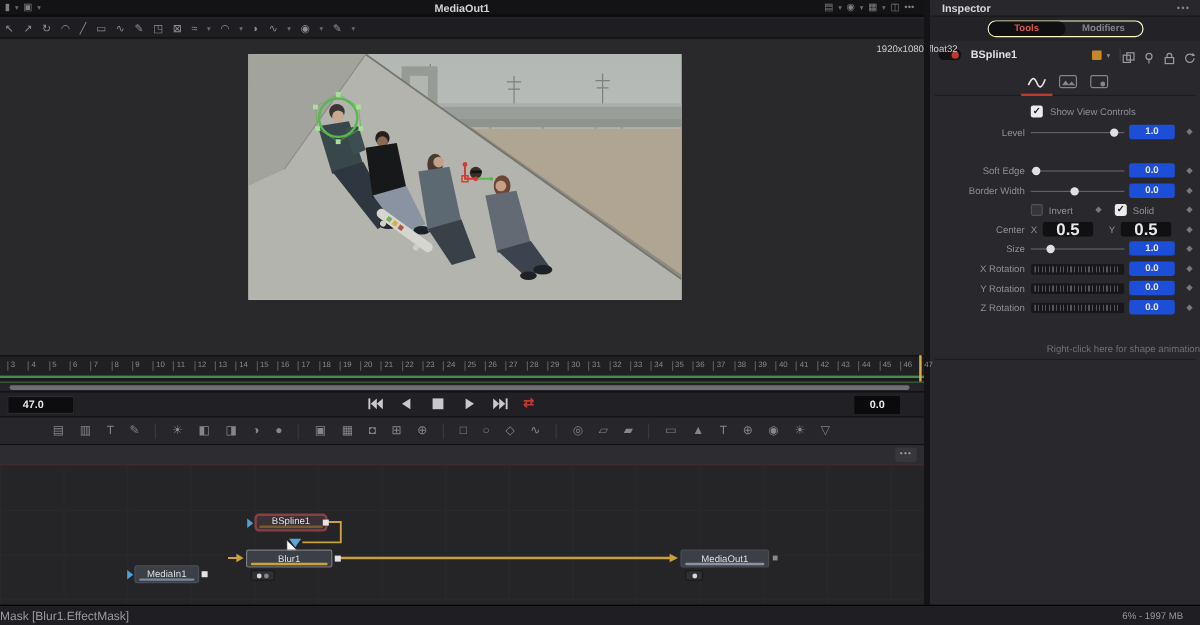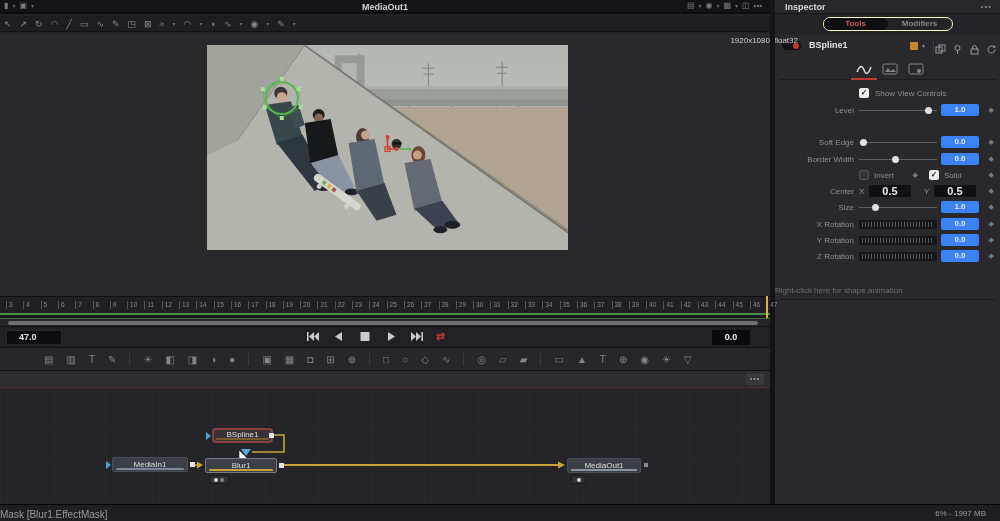--- a/index.html
+++ b/index.html
@@ -43,31 +43,31 @@
   .itab svg { width:16px; height:12px; }
   .itab.active:after { content:""; position:absolute; left:-2px; right:-2px; bottom:-4px; height:2px; background:#c0392f; }
   #insp-body { position:absolute; left:4px; top:48px; right:4px; height:218px; border-bottom:1px solid #1c1c1f; }
   .irow { position:absolute; left:0; right:0; height:13px; }
   .ilabel { position:absolute; left:0; width:75px; top:2px; text-align:right; font-size:8px; color:#8f9094; }
   .islider { position:absolute; left:80px; width:78px; top:0; height:13px; }
   .islider .track { position:absolute; left:0; right:0; top:6px; height:1px; background:#606065; }
   .islider .knob { position:absolute; top:3px; width:7px; height:7px; border-radius:50%; background:#e0e0e0; }
   .iwheel { position:absolute; left:80px; width:78px; top:2px; height:9px; background:#17171a; border-radius:2px;
             background-image:repeating-linear-gradient(90deg,#55555c 0 1px,transparent 1px 3px); background-size:92% 60%; background-position:center; background-repeat:no-repeat; }
-  .ival { position:absolute; left:162px; width:38px; top:0; height:12px; background:#3b82f6; border-radius:2px; font-size:8px; font-weight:bold; color:#e8e8ec; text-align:center; line-height:12px; }
+  .ival { position:absolute; left:162px; width:38px; top:0; height:12px; background:#1d4ed8; border-radius:2px; font-size:8px; font-weight:bold; color:#e8e8ec; text-align:center; line-height:12px; }
   .kf { position:absolute; right:2px; top:2px; font-size:7px; color:#77777c; }
   .idrop { position:absolute; left:80px; width:120px; top:0; height:12px; background:#101013; border-radius:2px; font-size:8px; font-weight:bold; color:#e4e4e8; line-height:12px; padding-left:6px; }
   .idrop .dchev { position:absolute; right:5px; top:0; font-size:6px; color:#8a8a8e; }
   .cb { position:absolute; top:1px; width:10px; height:10px; border-radius:2px; }
   .cb.on { background:#ececec; color:#1a1a1a; font-size:8px; font-weight:bold; text-align:center; line-height:10px; }
   .cb.off { background:#35353a; border:1px solid #515157; }
   .cblabel { position:absolute; top:2px; font-size:8px; color:#8f9094; }
   .centerlbl { position:absolute; top:2px; font-size:8px; color:#8f9094; }
-  .centerbox { position:absolute; top:0; width:42px; height:12px; background:#101013; border-radius:2px; font-size:11px; font-weight:bold; color:#e8e8ec; text-align:center; line-height:12px; }
-  #insp-hint { position:absolute; left:0; right:0; top:252px; text-align:left; font-size:8px; color:#6f7074; }
+  .centerbox { position:absolute; top:0; width:42px; height:12px; background:#101013; border-radius:2px; font-size:14px; font-weight:bold; color:#e8e8ec; text-align:center; line-height:12px; }
+  #insp-hint { position:absolute; left:0; right:0; top:252px; text-align:right; font-size:8px; color:#6f7074; }
 
   
   #viewer { position:absolute; left:0; top:33px; width:770px; height:263px; background:#29292c; }
   #resolution { position:absolute; right:202px; top:36px; font-size:8px; color:#cfcfd3; }
   #vimg { position:absolute; left:207px; top:45px; width:361px; height:205px; background:#b7bbb7; }
   #divider-v { position:absolute; left:770px; top:0; width:5px; height:504px; background:#141417; }
 
   
   #ruler { position:absolute; left:0; top:296px; width:770px; height:17px; background:#202023; border-top:1px solid #101013; }
   .rtick { position:absolute; top:4px; font-size:6.5px; color:#8a8a8e; border-left:1px solid #56565c; padding-left:2px; line-height:8px; }
@@ -528,21 +528,21 @@
   <div id="nodegraph">
     <svg width="770" height="116" style="position:absolute;left:0;top:0">
       <line x1="190" y1="77" x2="201" y2="77" stroke="#c9a23a" stroke-width="1.6"></line>
       <polygon points="203,77 197,73.5 197,80.5" fill="#c9a23a"></polygon>
       <line x1="279" y1="77" x2="561" y2="77" stroke="#c9a23a" stroke-width="2"></line>
       <polygon points="565,77 558,73.5 558,80.5" fill="#c9a23a"></polygon>
       <polyline points="272,47 284,47 284,64 252,64" fill="none" stroke="#c9a23a" stroke-width="1.6"></polyline>
       <polygon points="241,61 251,61 246,68" fill="#5aa7d6"></polygon>
       <path d="M239,62 l0,13 l3,-3 l2,5 l2,-1 l-2,-5 l4,0 z" fill="#ffffff" stroke="#222" stroke-width="0.6"></path>
     </svg>
-    <div class="node" style="left:112px;top:69px;width:76px;border-color:#4a4d53">
+    <div class="node" style="left:112px;top:83px;width:54px;border-color:#4a4d53">
       <span class="inarrow" style="left:-7px;top:3px;border-left:5px solid #4aa3d8"></span>
       <span>MediaIn1</span>
       <span class="uline" style="background:#7b879b"></span>
       <span class="outsq"></span>
     </div>
     <div class="node" style="left:205px;top:70px;width:72px;border-color:#787b80">
       <span>Blur1</span>
       <span class="uline" style="background:#c9a23a"></span>
       <span class="outsq"></span>
     </div>

